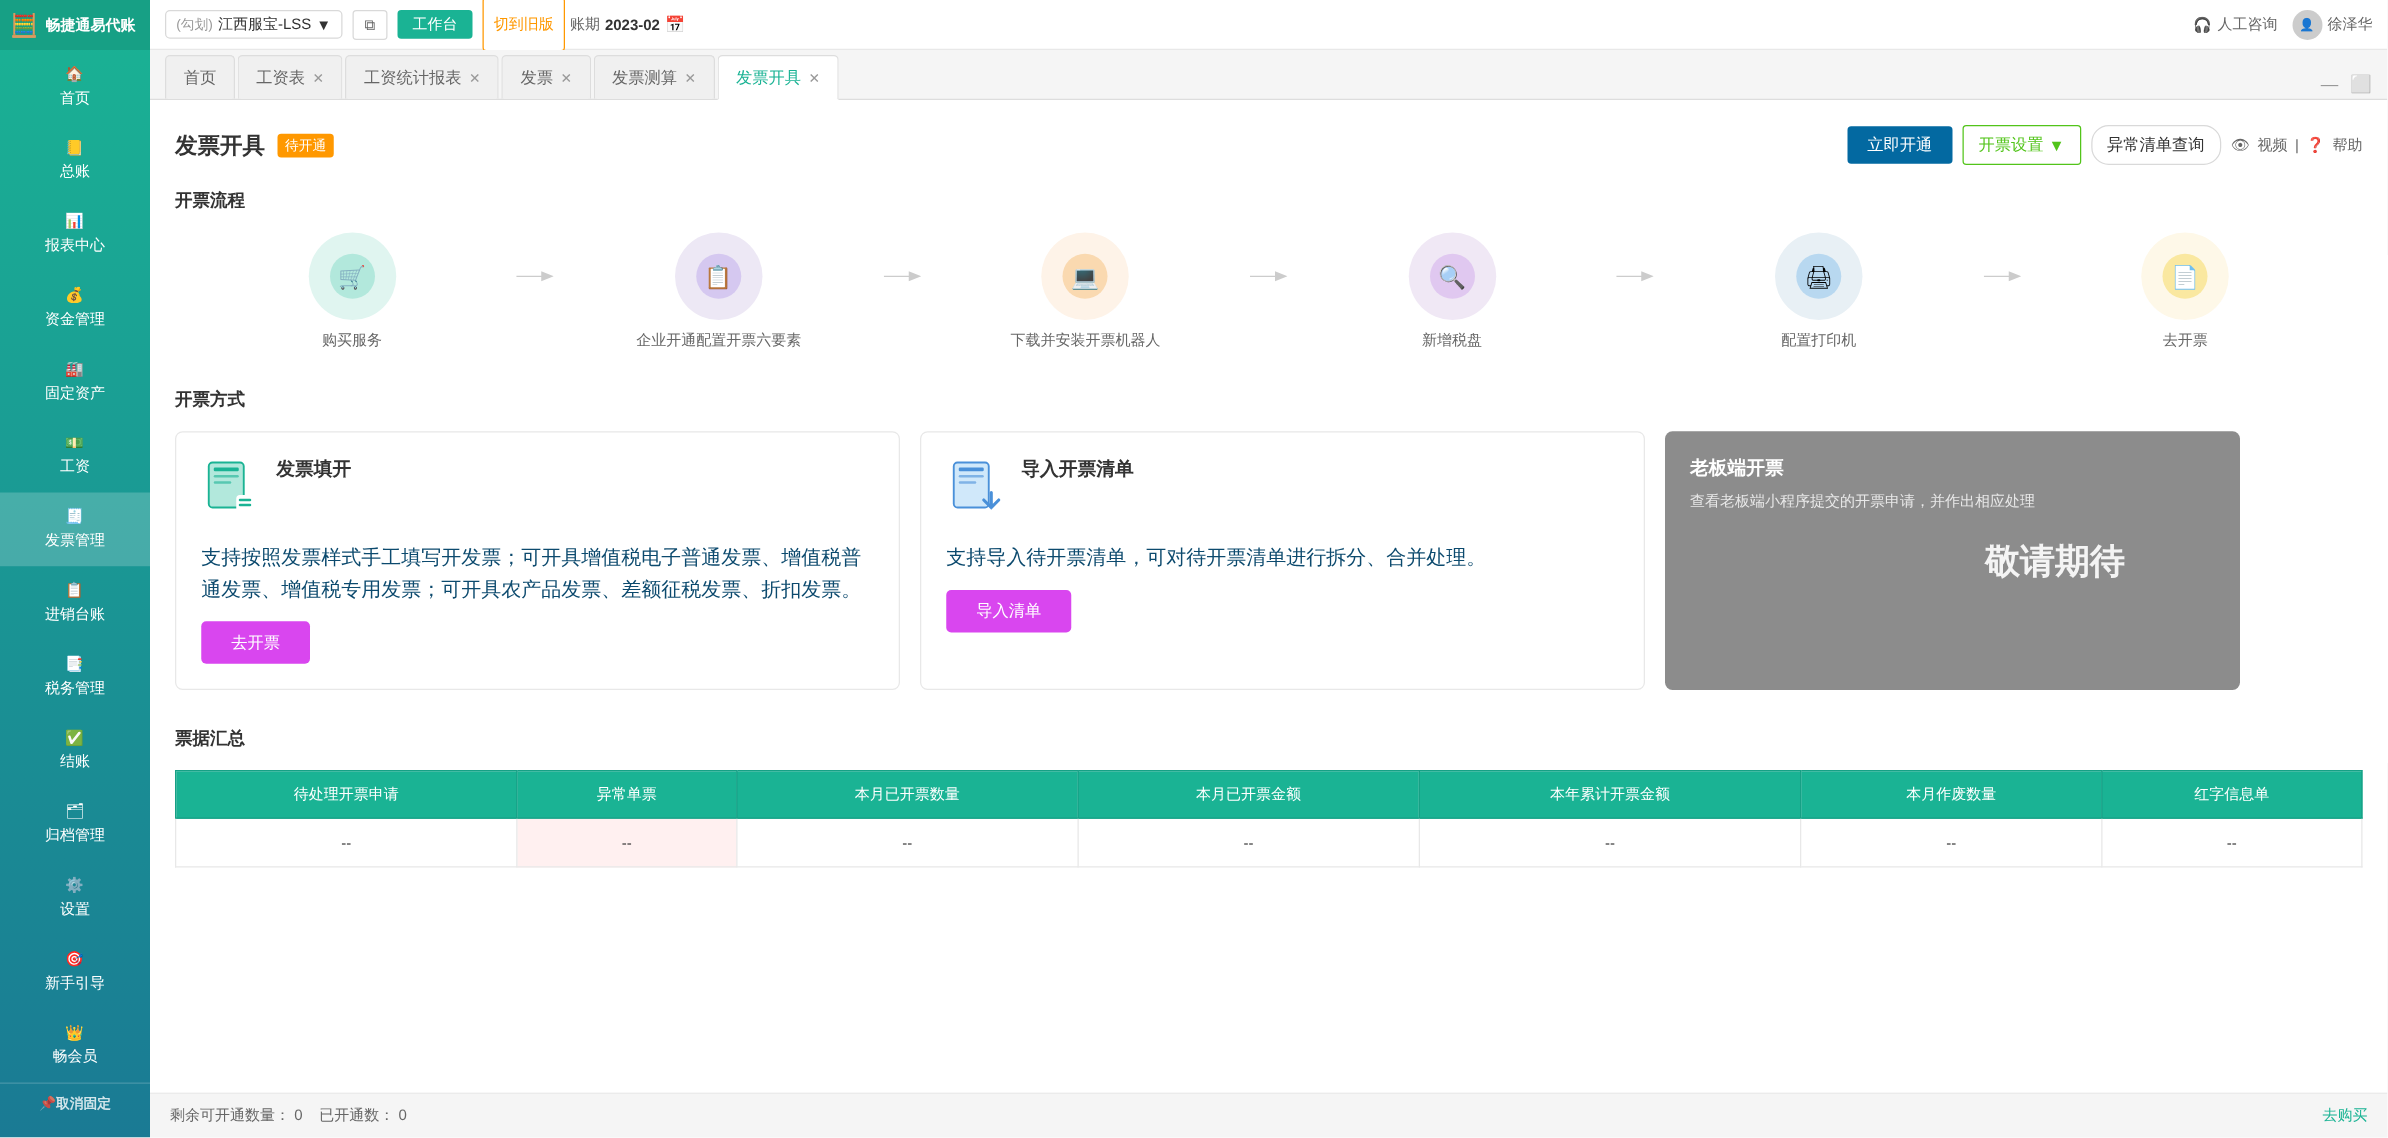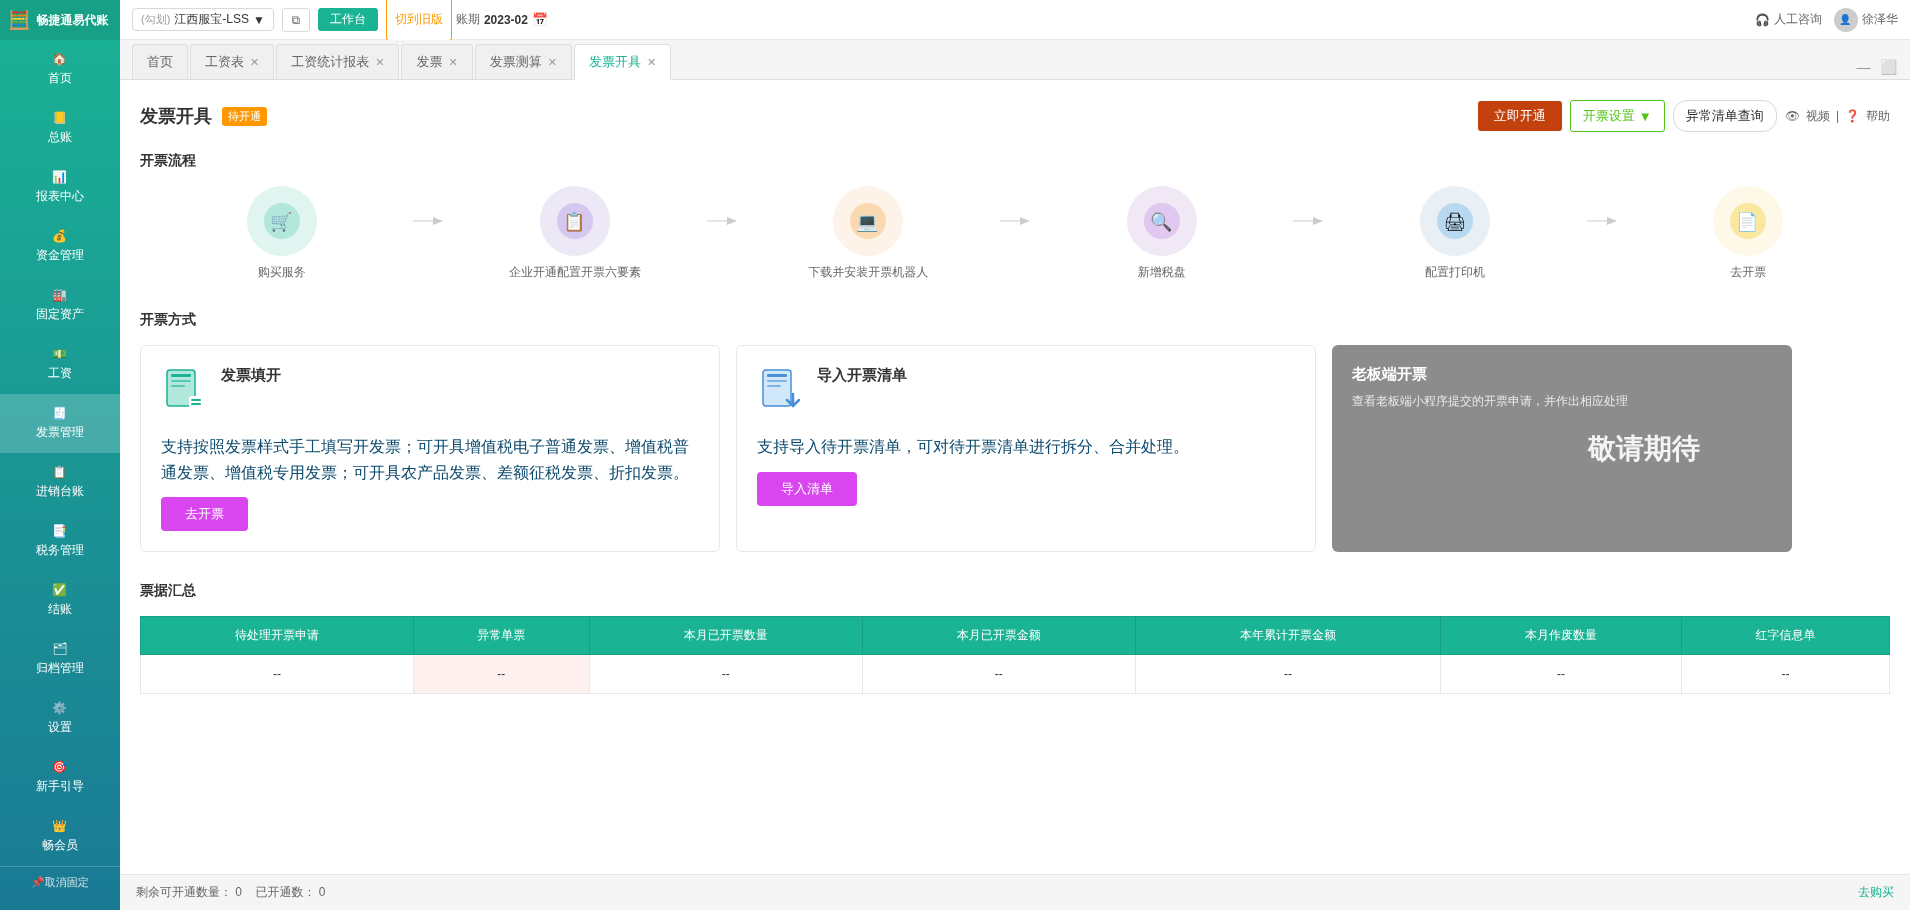--- a/index.html
+++ b/index.html
@@ -39,21 +39,21 @@
 
     
     .content { flex: 1; background: white; overflow-y: auto; padding: 20px; position: relative; }
 
     
     .page-header { display: flex; align-items: center; justify-content: space-between; margin-bottom: 20px; }
     .page-title-area { display: flex; align-items: center; gap: 10px; }
     .page-title { font-size: 18px; font-weight: bold; color: #333; }
     .status-badge { background: #ff9800; color: white; font-size: 11px; padding: 2px 6px; border-radius: 3px; }
     .header-actions { display: flex; align-items: center; gap: 8px; }
-    .btn-immediate { background: #c2410c; color: white; border: none; border-radius: 3px; padding: 6px 16px; cursor: pointer; font-size: 13px; }
+    .btn-immediate { background: #0369a1; color: white; border: none; border-radius: 3px; padding: 6px 16px; cursor: pointer; font-size: 13px; }
     .btn-settings { border: 1px solid #52c41a; color: #52c41a; background: white; border-radius: 3px; padding: 6px 12px; cursor: pointer; font-size: 13px; display: flex; align-items: center; gap: 4px; }
     .btn-abnormal { border: 1px solid #d9d9d9; color: #333; background: white; border-radius: 14px; padding: 6px 12px; cursor: pointer; font-size: 13px; }
     .view-options { display: flex; align-items: center; gap: 6px; font-size: 12px; color: #666; }
 
     
     .section-title { font-size: 14px; font-weight: bold; color: #333; margin-bottom: 16px; }
 
     
     .flow-steps { display: flex; align-items: center; margin-bottom: 30px; }
     .flow-step { display: flex; flex-direction: column; align-items: center; gap: 8px; flex: 1; }
@@ -153,21 +153,21 @@
     <span>🎯</span>
     <span>新手引导</span>
   </div>
   <div class="sidebar-item">
     <span>👑</span>
     <span>畅会员</span>
   </div>
 
   <div class="sidebar-fixed">
     <span>📌</span>
-    <span style="font-size:11px;">取消固定</span>
+    <span style="font-size:11px;font-weight:bold;">取消固定</span>
   </div>
 </div>
 
 <div class="main">
 
   <div class="topbar">
     <div class="topbar-left">
       <div class="company-selector">
         <span class="company-label">(勾划)</span>
         <span>江西服宝-LSS</span>

